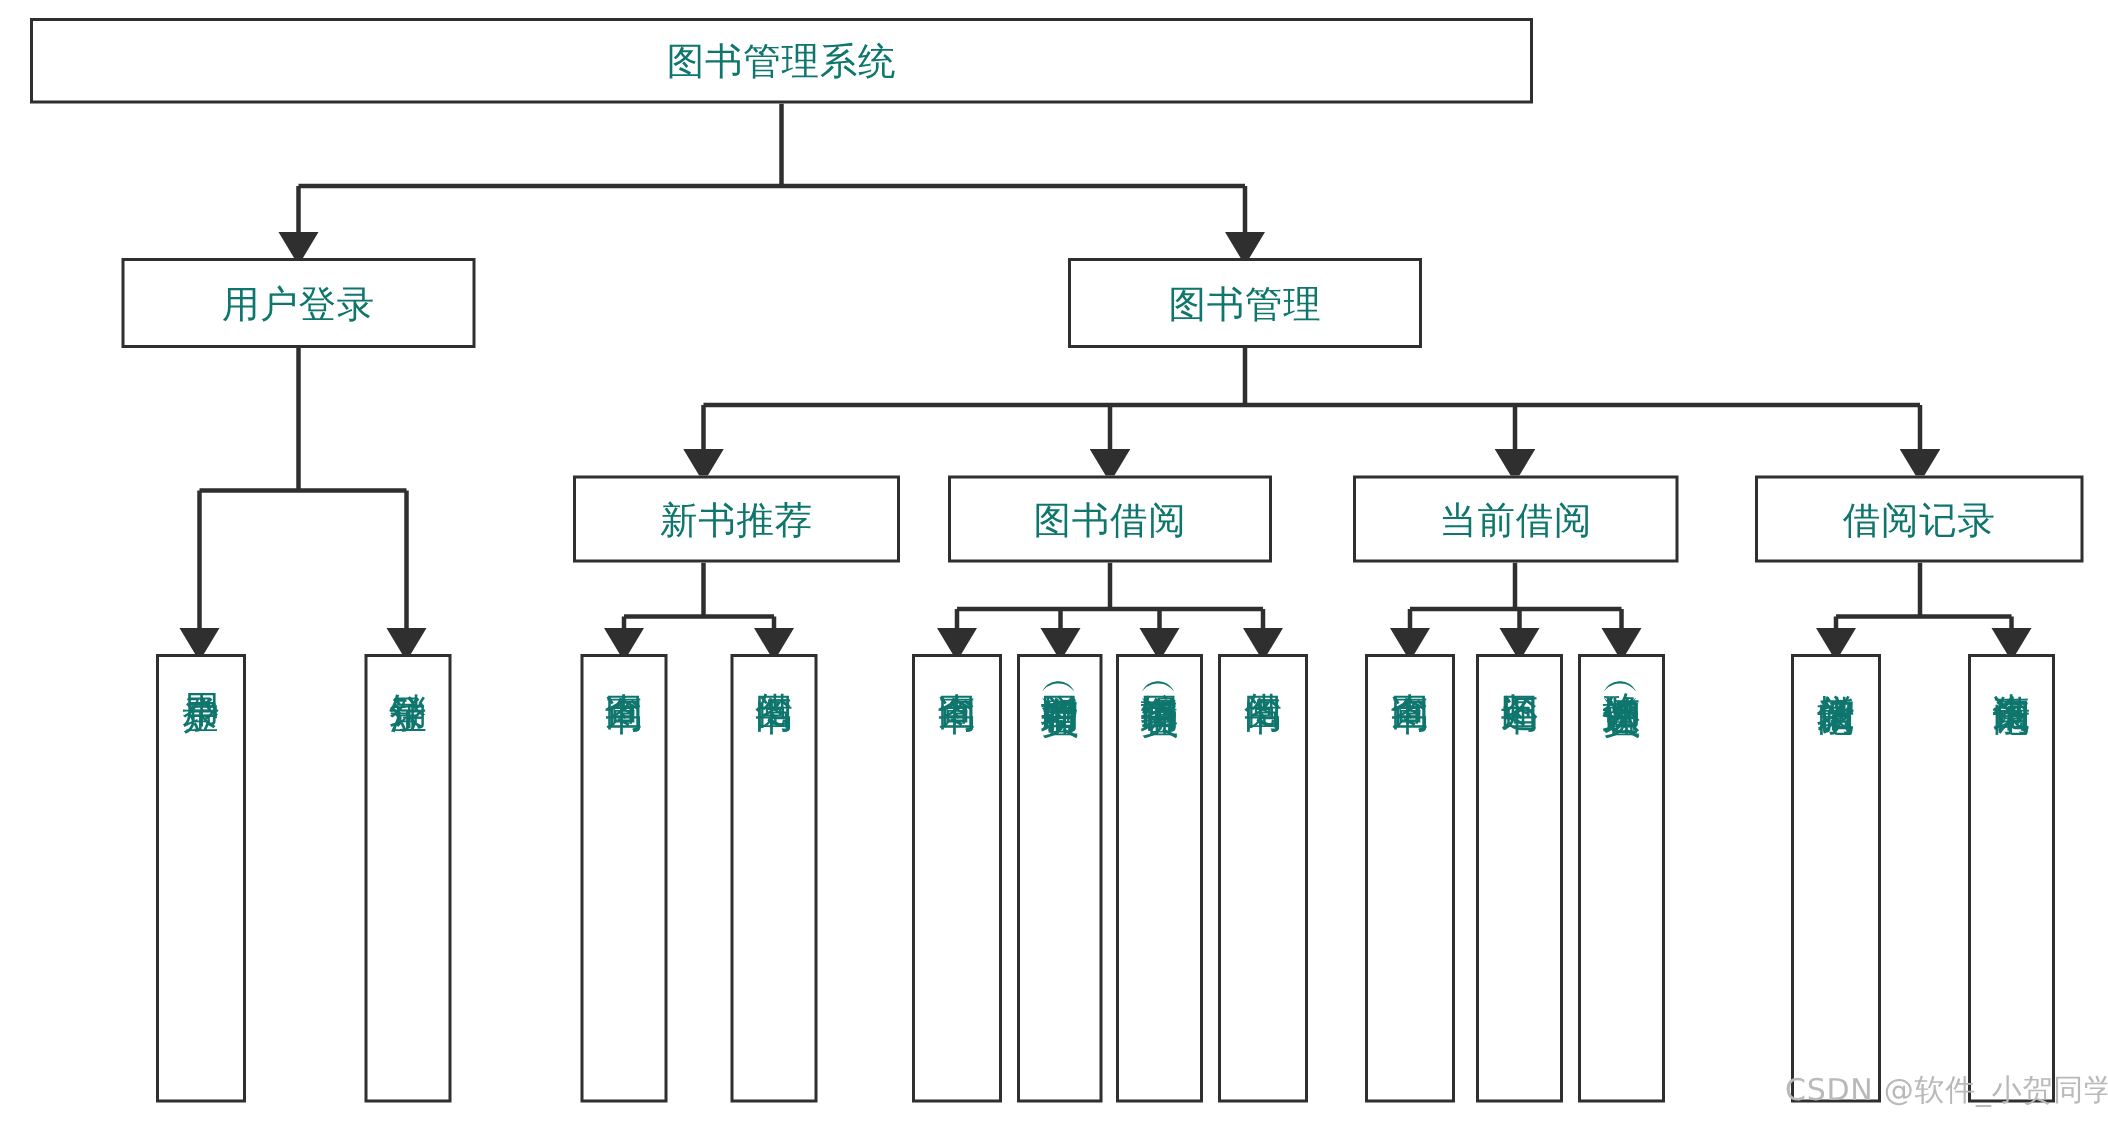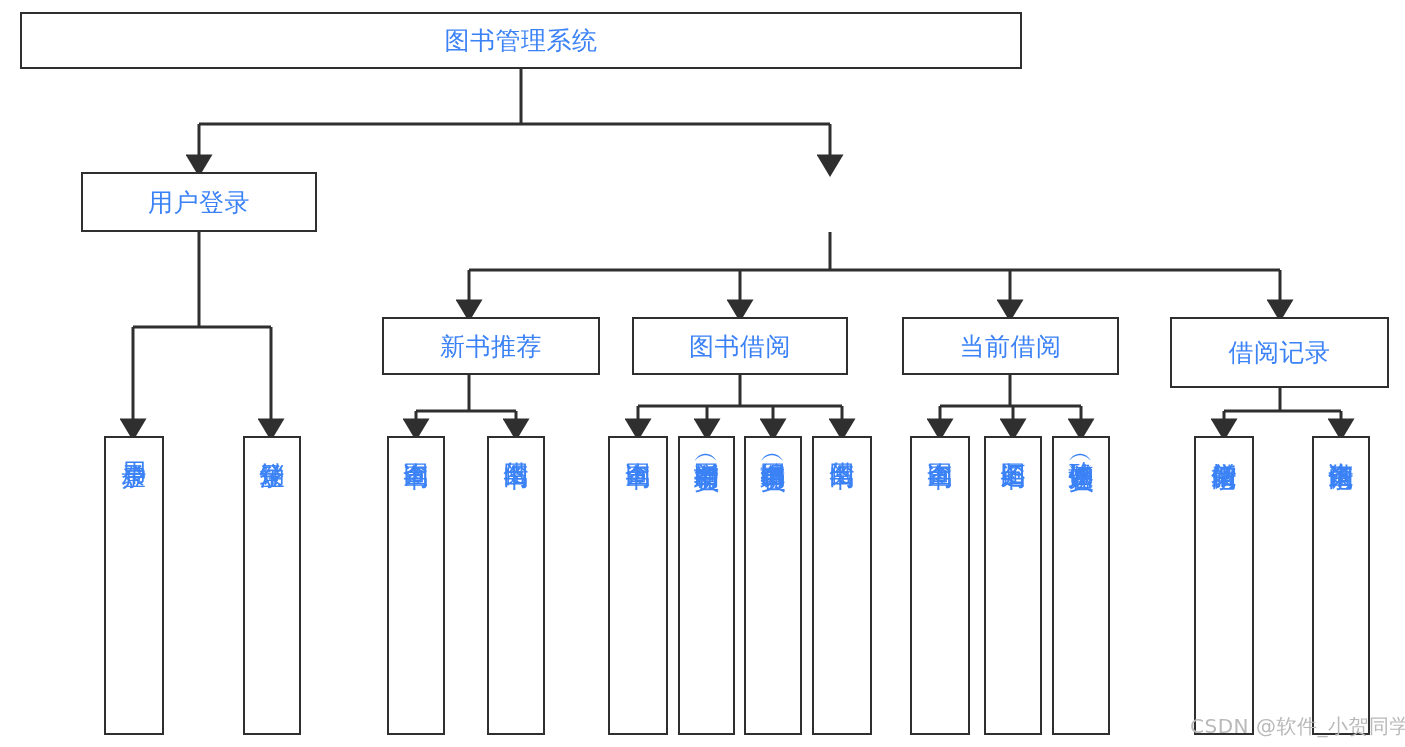--- a/index.html
+++ b/index.html
@@ -31,21 +31,21 @@
     position: absolute;
     box-sizing: border-box;
     background: #ffffff;
     border: 2.5px solid #2f2f2f;
     display: flex;
     align-items: center;
     justify-content: center;
     overflow: hidden;
   }
   .node-label {
-    color: #3b82f6;
+    color: #0f766e;
     line-height: 1.08;
     white-space: pre;
     text-align: center;
   }
   .node.horizontal .node-label {
     writing-mode: horizontal-tb;
     font-size: 25px;
     letter-spacing: 0.5px;
   }
   .node.vertical {
@@ -126,31 +126,34 @@
     </g>
   </svg>
 
   <div class="node horizontal" style="left:20px; top:12px; width:1002px; height:57px;">
     <span class="node-label">图书管理系统</span>
   </div>
 
   <div class="node horizontal" style="left:81px; top:172px; width:236px; height:60px;">
     <span class="node-label">用户登录</span>
   </div>
+  <div class="node horizontal" style="left:712px; top:172px; width:236px; height:60px;">
+    <span class="node-label">图书管理</span>
+  </div>
 
   <div class="node horizontal" style="left:382px; top:317px; width:218px; height:58px;">
     <span class="node-label">新书推荐</span>
   </div>
   <div class="node horizontal" style="left:632px; top:317px; width:216px; height:58px;">
     <span class="node-label">图书借阅</span>
   </div>
   <div class="node horizontal" style="left:902px; top:317px; width:217px; height:58px;">
     <span class="node-label">当前借阅</span>
   </div>
-  <div class="node horizontal" style="left:1170px; top:317px; width:219px; height:71px;">
+  <div class="node horizontal" style="left:1170px; top:317px; width:219px; height:58px;">
     <span class="node-label">借阅记录</span>
   </div>
 
   <div class="node vertical" style="left:104px; top:436px; width:60px; height:299px;">
     <span class="node-label">用户登录</span>
   </div>
   <div class="node vertical" style="left:243px; top:436px; width:58px; height:299px;">
     <span class="node-label">注销登录</span>
   </div>
   <div class="node vertical" style="left:387px; top:436px; width:58px; height:299px;">

